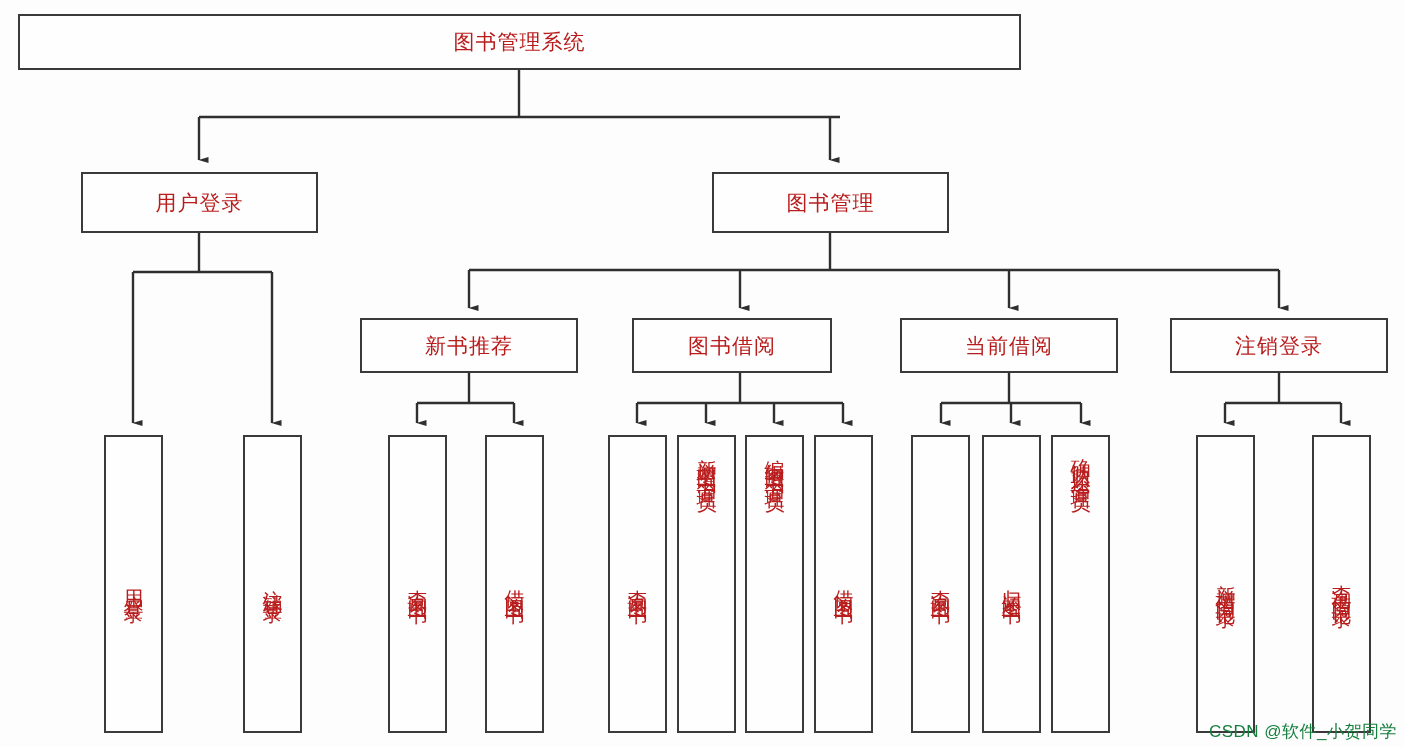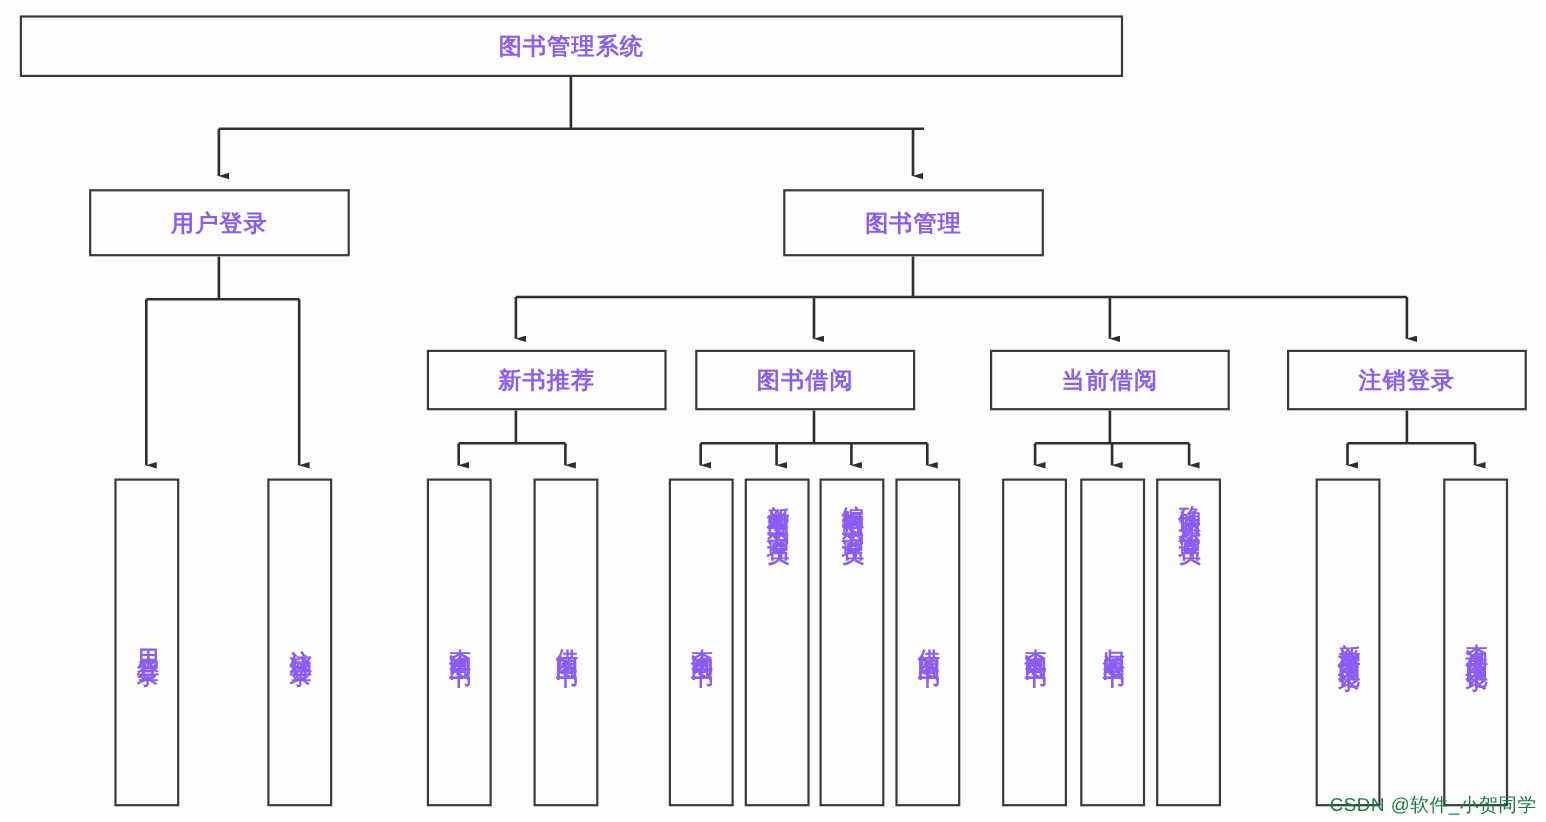--- a/index.html
+++ b/index.html
@@ -24,22 +24,21 @@
     pointer-events: none;
   }
   .node {
     position: absolute;
     box-sizing: border-box;
     border: 2px solid #3a3a3a;
     background: #fefefe;
     display: flex;
     align-items: center;
     justify-content: center;
-    color: #8b5cf6;
-    font-weight: bold;
+    color: #b91c1c;
   }
   .node.h {
     font-size: 21px;
     letter-spacing: 1px;
   }
   .node.v {
     font-size: 20px;
     padding-top: 6px;
     padding-bottom: 6px;
     align-items: flex-start;
@@ -126,21 +125,21 @@
     <span>图书管理系统</span>
   </div>
 
   <div class="node h" style="left:81px; top:172px; width:237px; height:61px;">
     <span>用户登录</span>
   </div>
   <div class="node h" style="left:712px; top:172px; width:237px; height:61px;">
     <span>图书管理</span>
   </div>
 
-  <div class="node h" style="left:360px; top:318px; width:218px; height:55px;margin-left:28px;">
+  <div class="node h" style="left:360px; top:318px; width:218px; height:55px;">
     <span>新书推荐</span>
   </div>
   <div class="node h" style="left:632px; top:318px; width:200px; height:55px;">
     <span>图书借阅</span>
   </div>
   <div class="node h" style="left:900px; top:318px; width:218px; height:55px;">
     <span>当前借阅</span>
   </div>
   <div class="node h" style="left:1170px; top:318px; width:218px; height:55px;">
     <span>注销登录</span>

